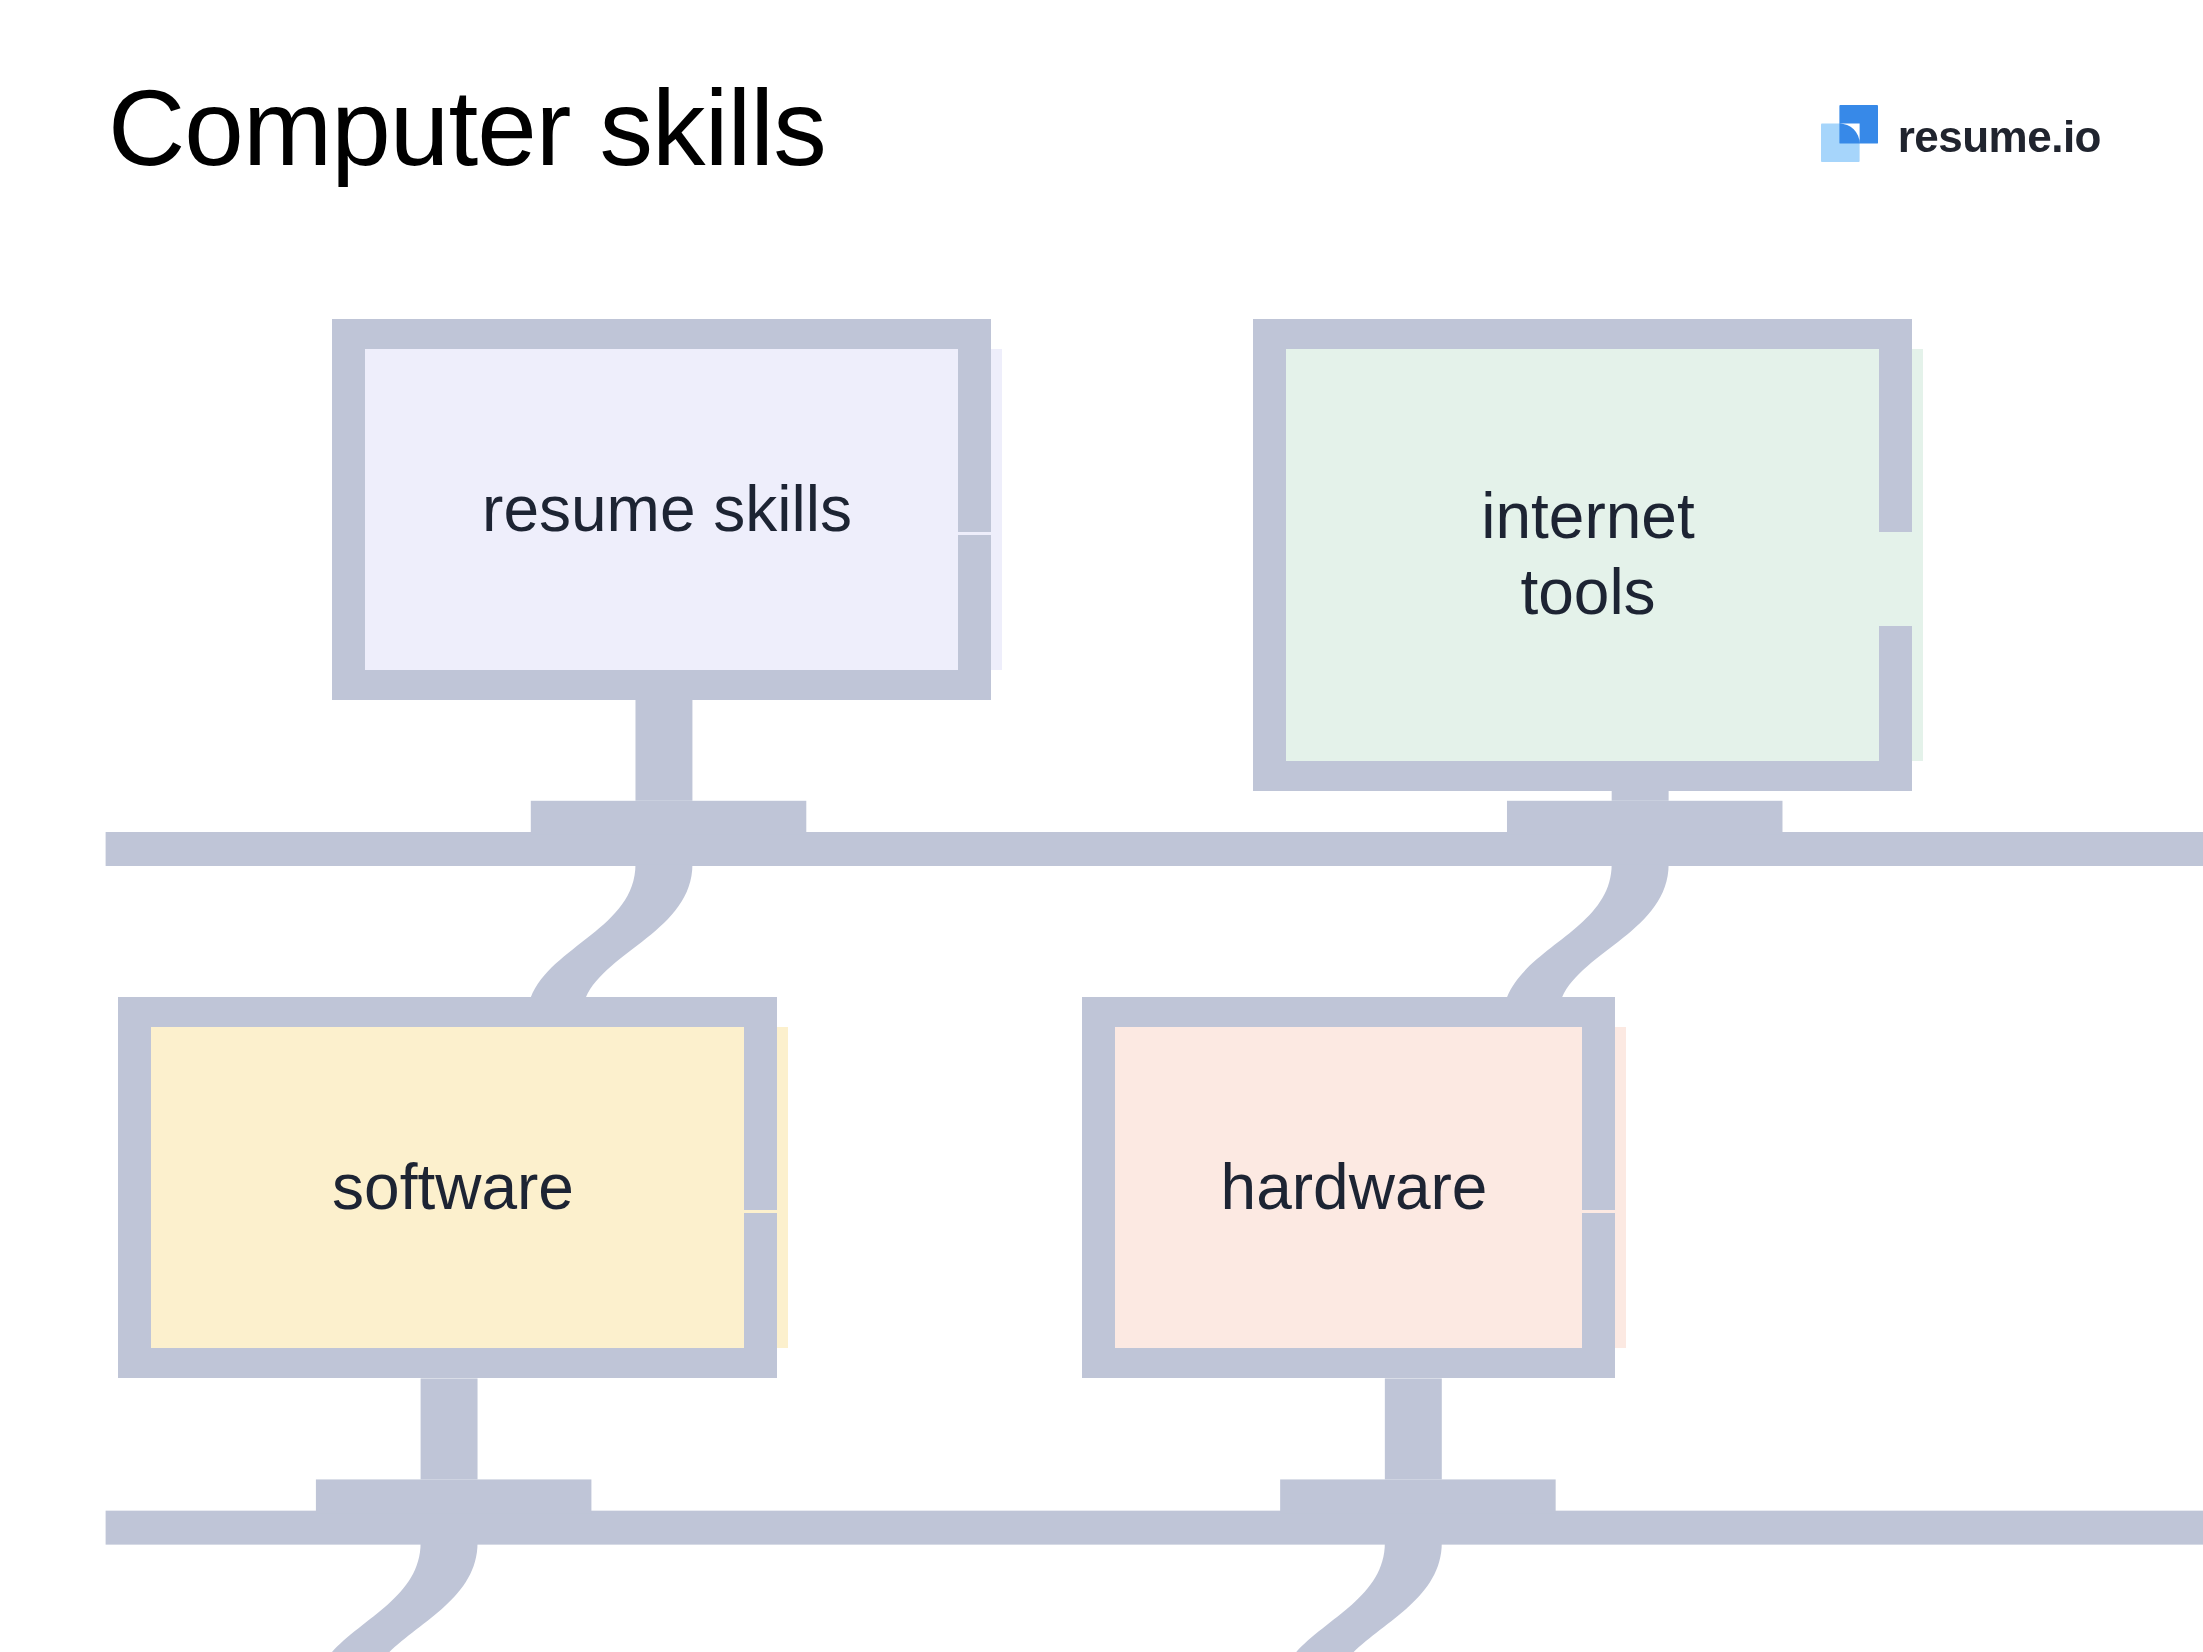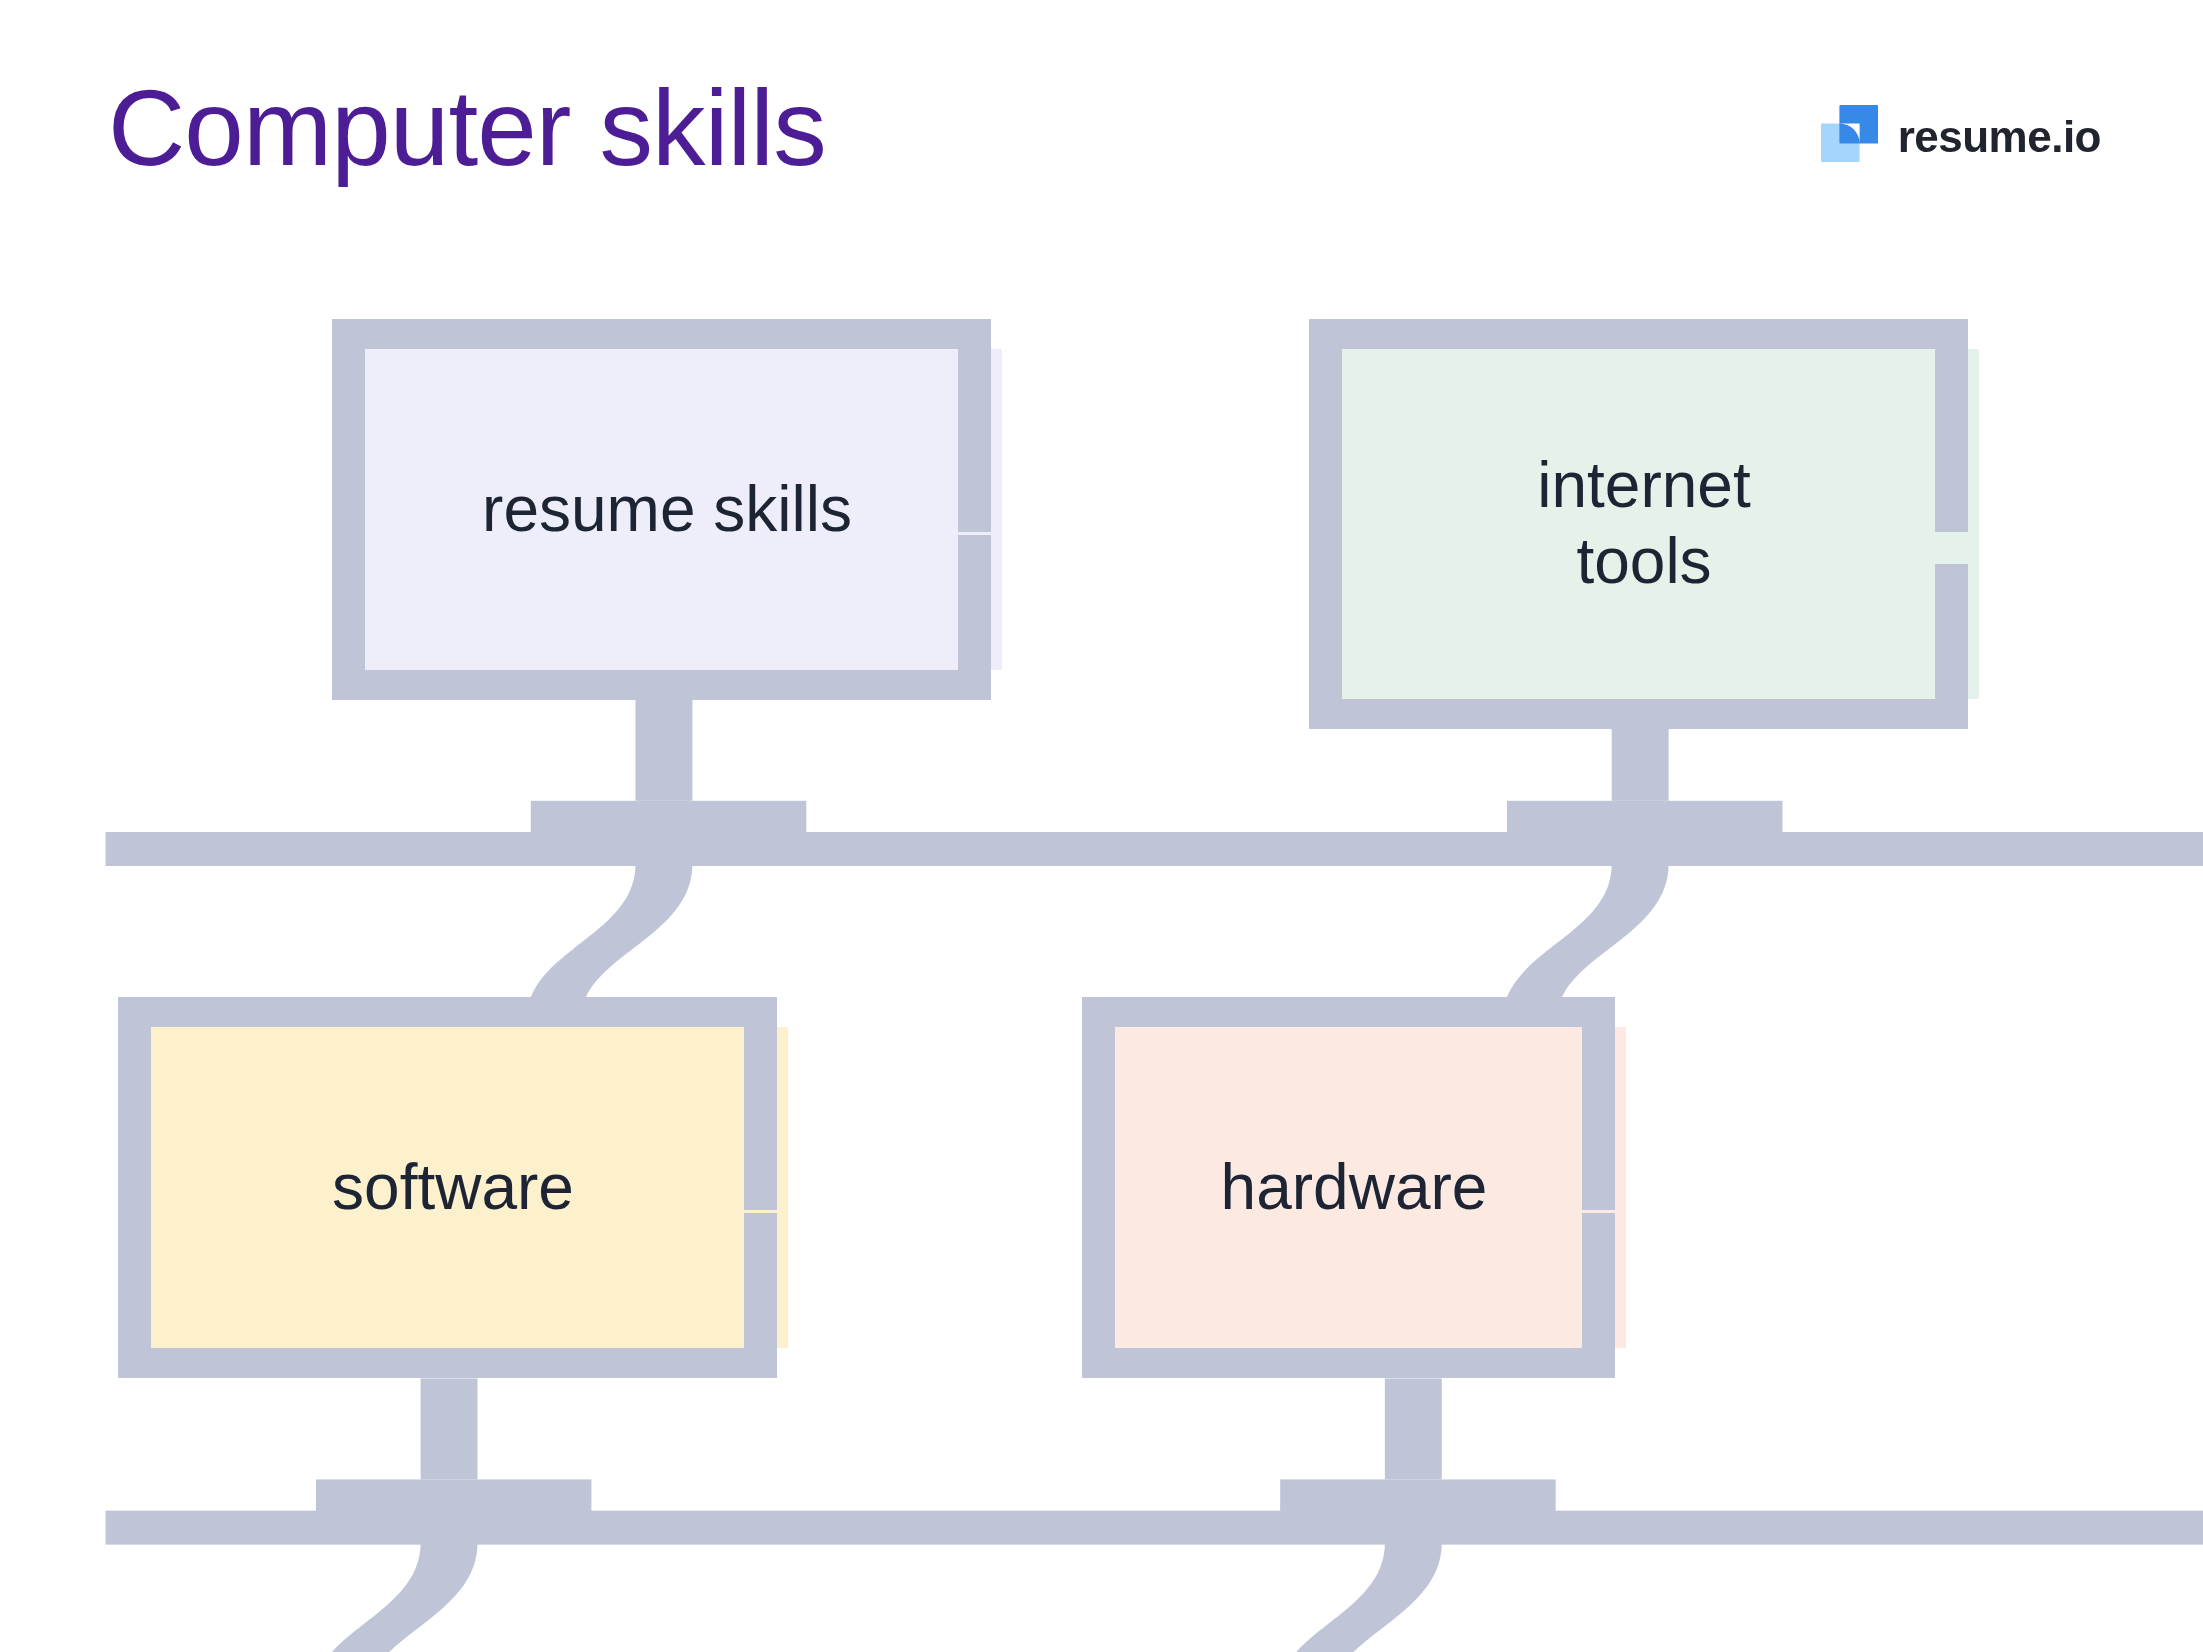--- a/index.html
+++ b/index.html
@@ -21,21 +21,21 @@
 
   
   #page-title {
     position: absolute;
     left: 108px;
     top: 72px;
     font-size: 107px;
     line-height: 1.05;
     font-weight: 400;
     letter-spacing: -0.9px;
-    color: #4c1d95;
+    color: #000000;
     white-space: nowrap;
   }
 
   #brand {
     position: absolute;
     right: 103px;
     top: 99px;
     display: flex;
     align-items: center;
     gap: 20px;
@@ -110,21 +110,21 @@
     text-align: center;
     font-size: 64px;
     line-height: 1.18;
     color: #1d2433;
     white-space: pre-line;
   }
 
   
   #node-basic-skills   { left: 332px;  top: 319px;  width: 659px;  height: 381px;
                          --fill: #eeeefb; --stroke: #bfc5d7; }
-  #node-internet-tools { left: 1309px; top: 319px;  width: 659px;  height: 410px; text-decoration: underline;
+  #node-internet-tools { left: 1253px; top: 319px;  width: 659px;  height: 472px; text-decoration: underline;
                          --fill: #e4f2ea; --stroke: #bfc5d7; }
   #node-software       { left: 118px;  top: 997px; width: 659px;  height: 381px;
                          --fill: #fcf0cd; --stroke: #bfc5d7; }
   #node-hardware       { left: 1082px; top: 997px; width: 533px;  height: 381px;
                          --fill: #fce9e2; --stroke: #bfc5d7; }
 </style>
 </head>
 <body>
 
 <div id="stage">

